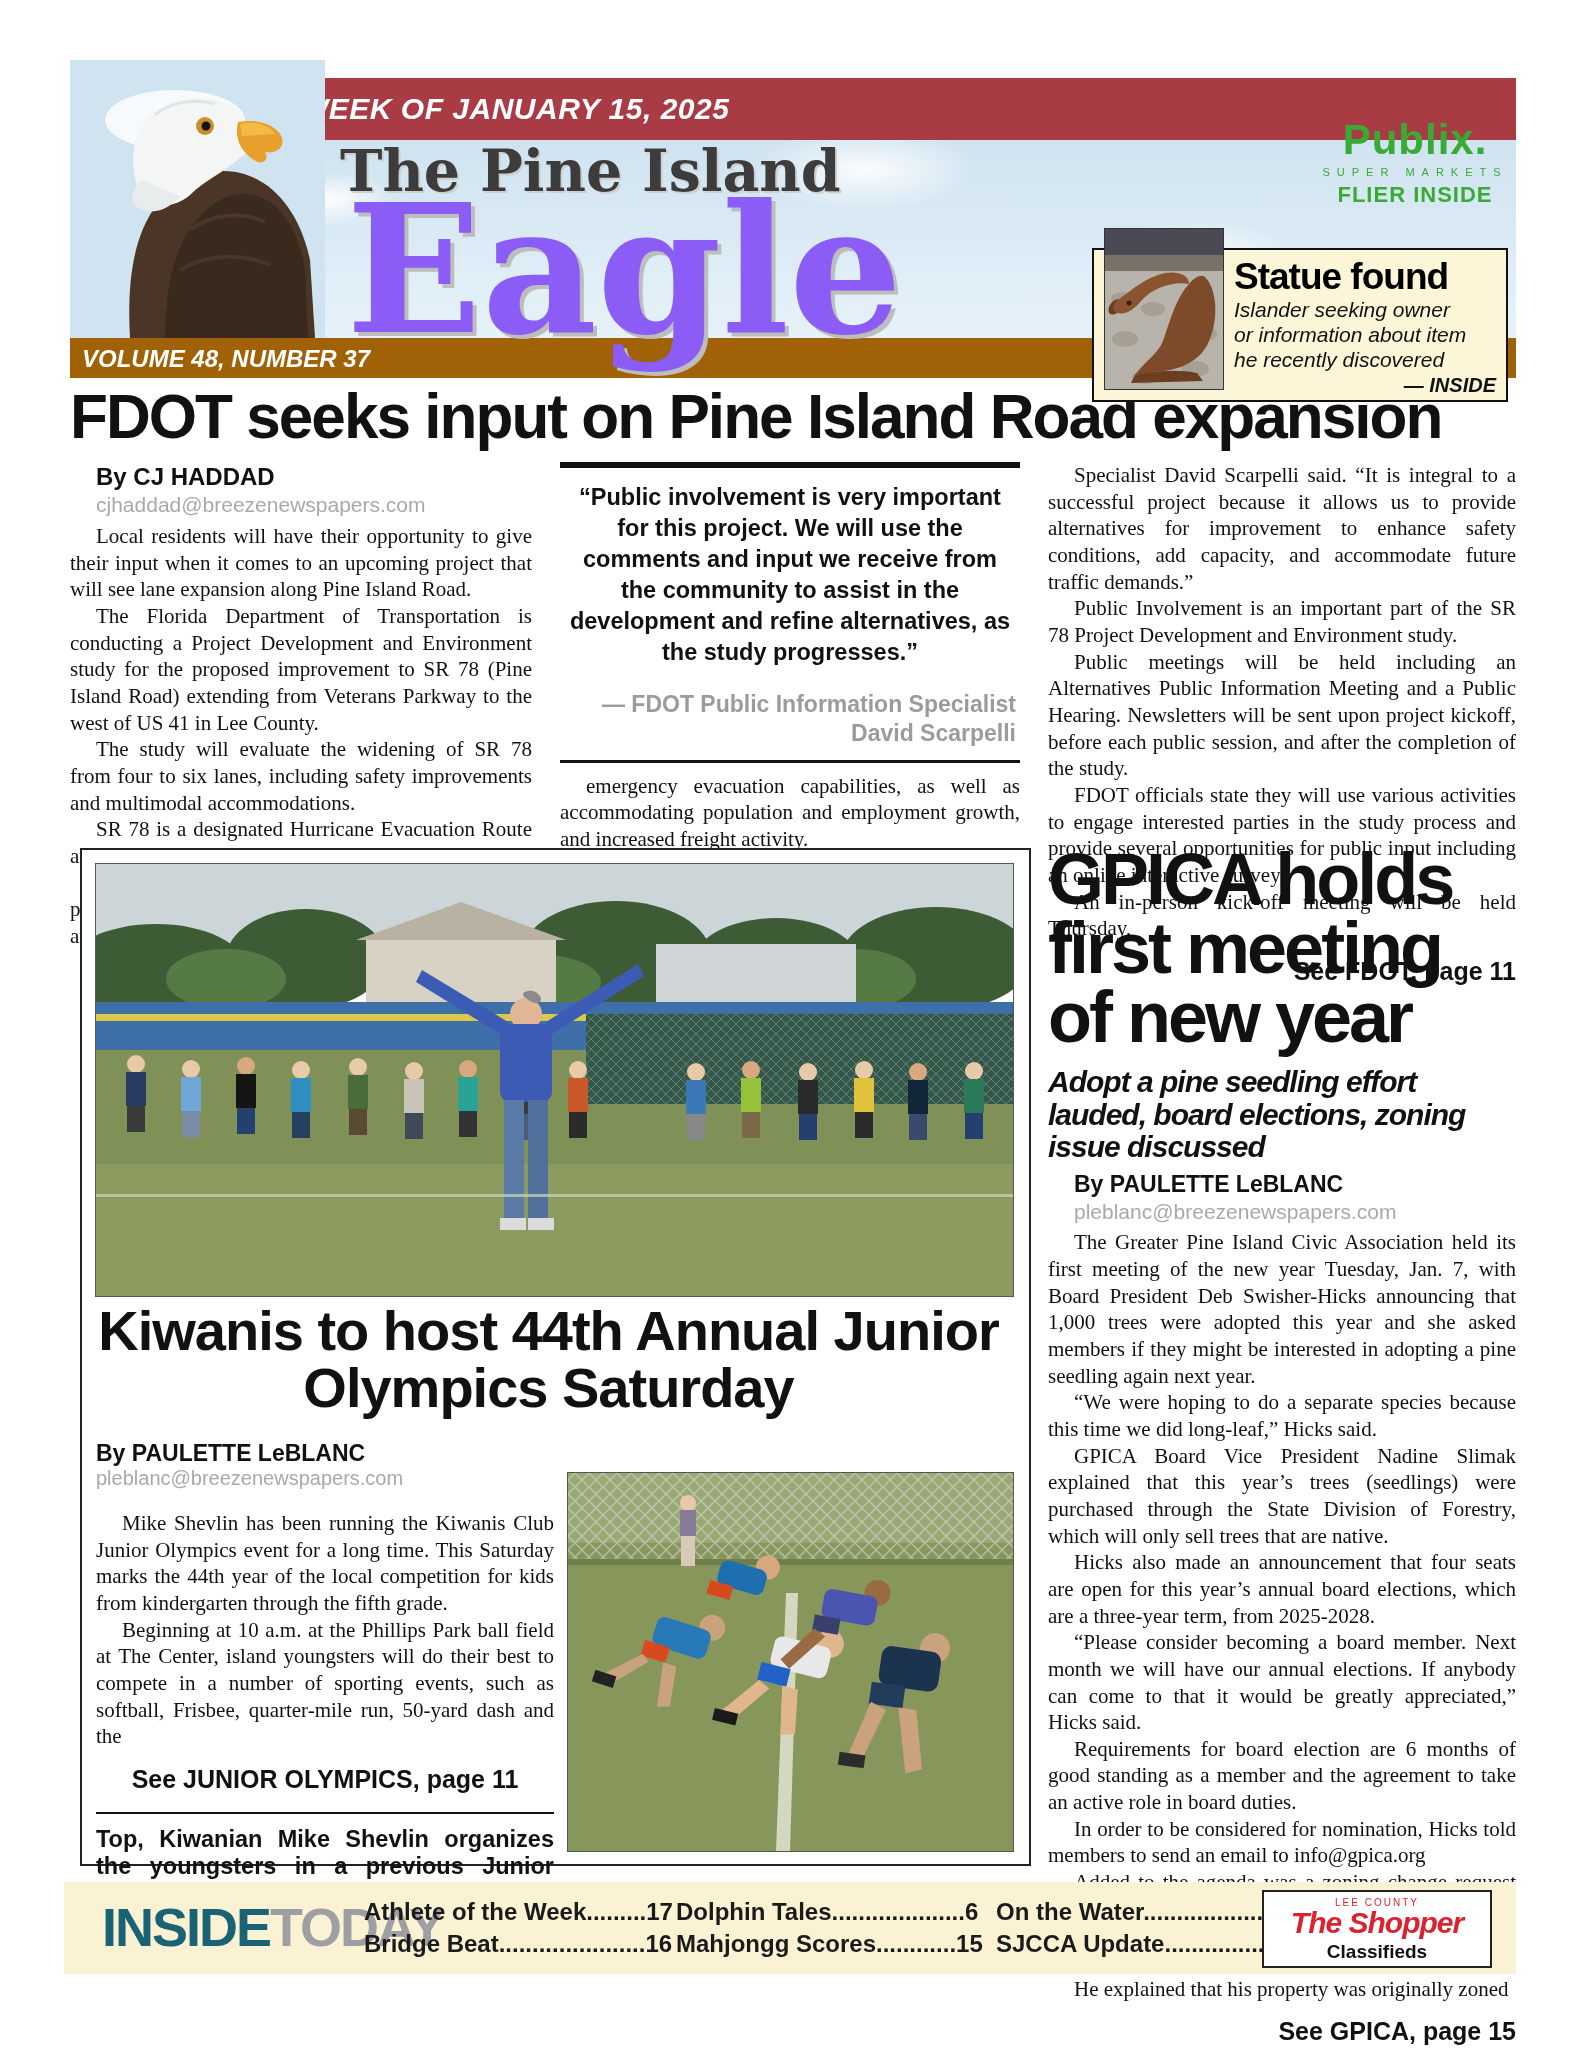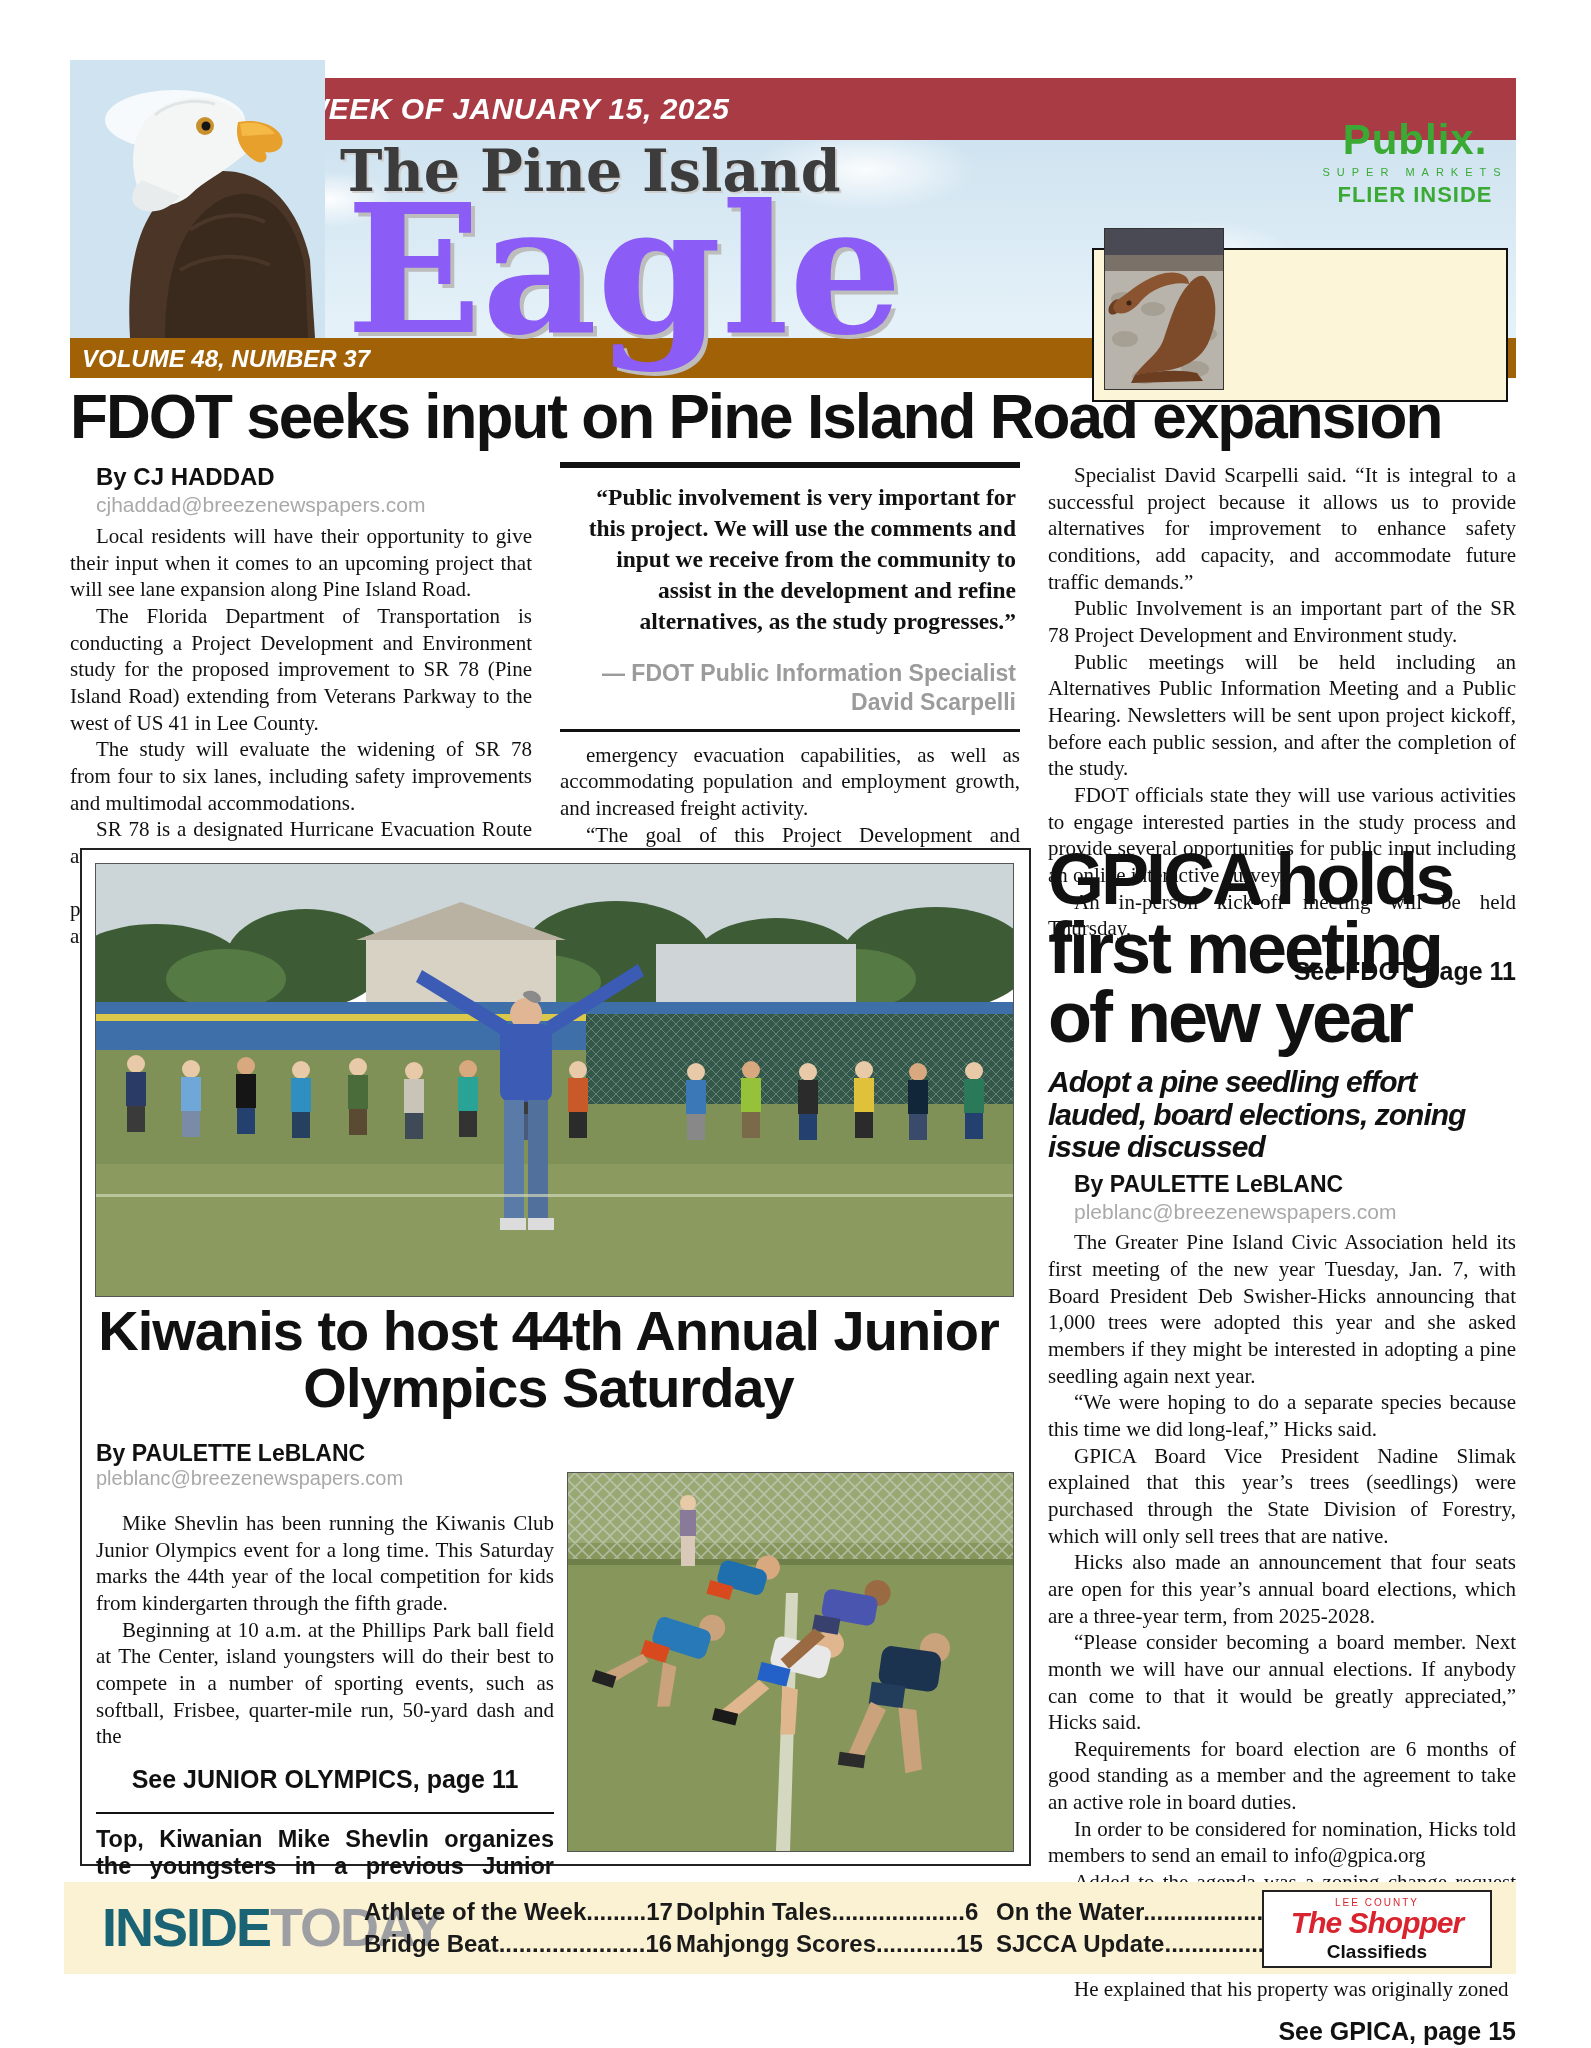--- a/index.html
+++ b/index.html
@@ -44,22 +44,22 @@
         white-space:nowrap;transform:scaleX(.985);transform-origin:left;}
   .col{position:absolute;top:462px;font-size:21px;line-height:1.27;text-align:justify;}
   .col p{margin:0;text-indent:26px;}
   .col1{left:70px;width:462px;}
   .col2{left:560px;width:460px;}
   .col3{left:1048px;width:468px;}
   .byline{font-family:"Liberation Sans",sans-serif;font-weight:bold;font-size:24px;text-indent:0;}
   .email{font-family:"Liberation Sans",sans-serif;font-size:21px;color:#a9a9a9;text-indent:0;
         margin-bottom:4px !important;}
   .quote-box{border-top:6px solid #111;border-bottom:3px solid #111;padding:14px 4px 12px 4px;margin-bottom:10px;}
-  .quote-text{font-family:Liberation Serif, serif;font-weight:bold;font-size:23.5px;line-height:1.32;
-        text-align:right;text-indent:0 !important;}
+  .quote-text{font-family:Liberation Sans, sans-serif;font-weight:bold;font-size:23.5px;line-height:1.32;
+        text-align:center;text-indent:0 !important;}
   .quote-attr{font-family:"Liberation Sans",sans-serif;font-weight:bold;font-size:23px;color:#9b9b9b;
         text-align:right;text-indent:0 !important;margin-top:22px !important;line-height:1.25;}
   .jump{font-family:"Liberation Sans",sans-serif;font-weight:bold;font-size:25px;text-align:right;
         text-indent:0 !important;margin-top:14px !important;}
   
   .feature-box{position:absolute;left:80px;top:848px;width:947px;height:1014px;border:2px solid #222;background:#fff;}
   .photo1{position:absolute;left:13px;top:13px;width:917px;height:432px;border:1px solid #555;overflow:hidden;}
   .kiwanis-headline{position:absolute;left:3px;top:452px;width:927px;margin:0;text-align:center;
         font-family:"Liberation Sans",sans-serif;font-weight:bold;font-size:56px;line-height:1.02;letter-spacing:-1px;}
   .kiwanis-byline{position:absolute;left:14px;top:590px;font-family:"Liberation Sans",sans-serif;}
@@ -158,20 +158,27 @@
             <ellipse cx="100" cy="105" rx="12" ry="7"></ellipse>
         </g>
 
         <path d="M100,48 C112,60 114,90 104,112 C98,128 80,140 58,142 L30,146 C40,132 52,126 58,112 C64,96 70,70 84,55 C90,48 96,45 100,48 Z" fill="#7d4a2a"></path>
         <path d="M84,55 C70,52 48,58 36,72 C28,82 20,86 12,84 C6,82 6,74 14,70 C26,62 40,48 60,44 C74,42 84,46 84,55 Z" fill="#8a5430"></path>
         <path d="M14,70 C8,74 6,80 12,84 C6,88 2,84 4,78 C6,73 10,70 14,70 Z" fill="#6b3e22"></path>
         <path d="M30,146 C50,142 74,140 92,144 L98,152 L26,154 Z" fill="#6b3e22"></path>
         <circle cx="24" cy="74" r="2.5" fill="#3a2414"></circle>
       </svg>
     </div>
+    <div class="statue-content">
+      <div class="statue-title">Statue found</div>
+      <div class="statue-line">Islander seeking owner</div>
+      <div class="statue-line">or information about item</div>
+      <div class="statue-line">he recently discovered</div>
+      <div class="statue-tag">— INSIDE</div>
+    </div>
   </div>
 
   <div class="info-bar">
     <span class="info-volume">VOLUME 48, NUMBER 37</span>
     <span class="info-site">PINEISLAND-EAGLE.COM</span>
   </div>
 
   <h1 class="headline">FDOT seeks input on Pine Island Road expansion</h1>
 
   <div class="col col1">

